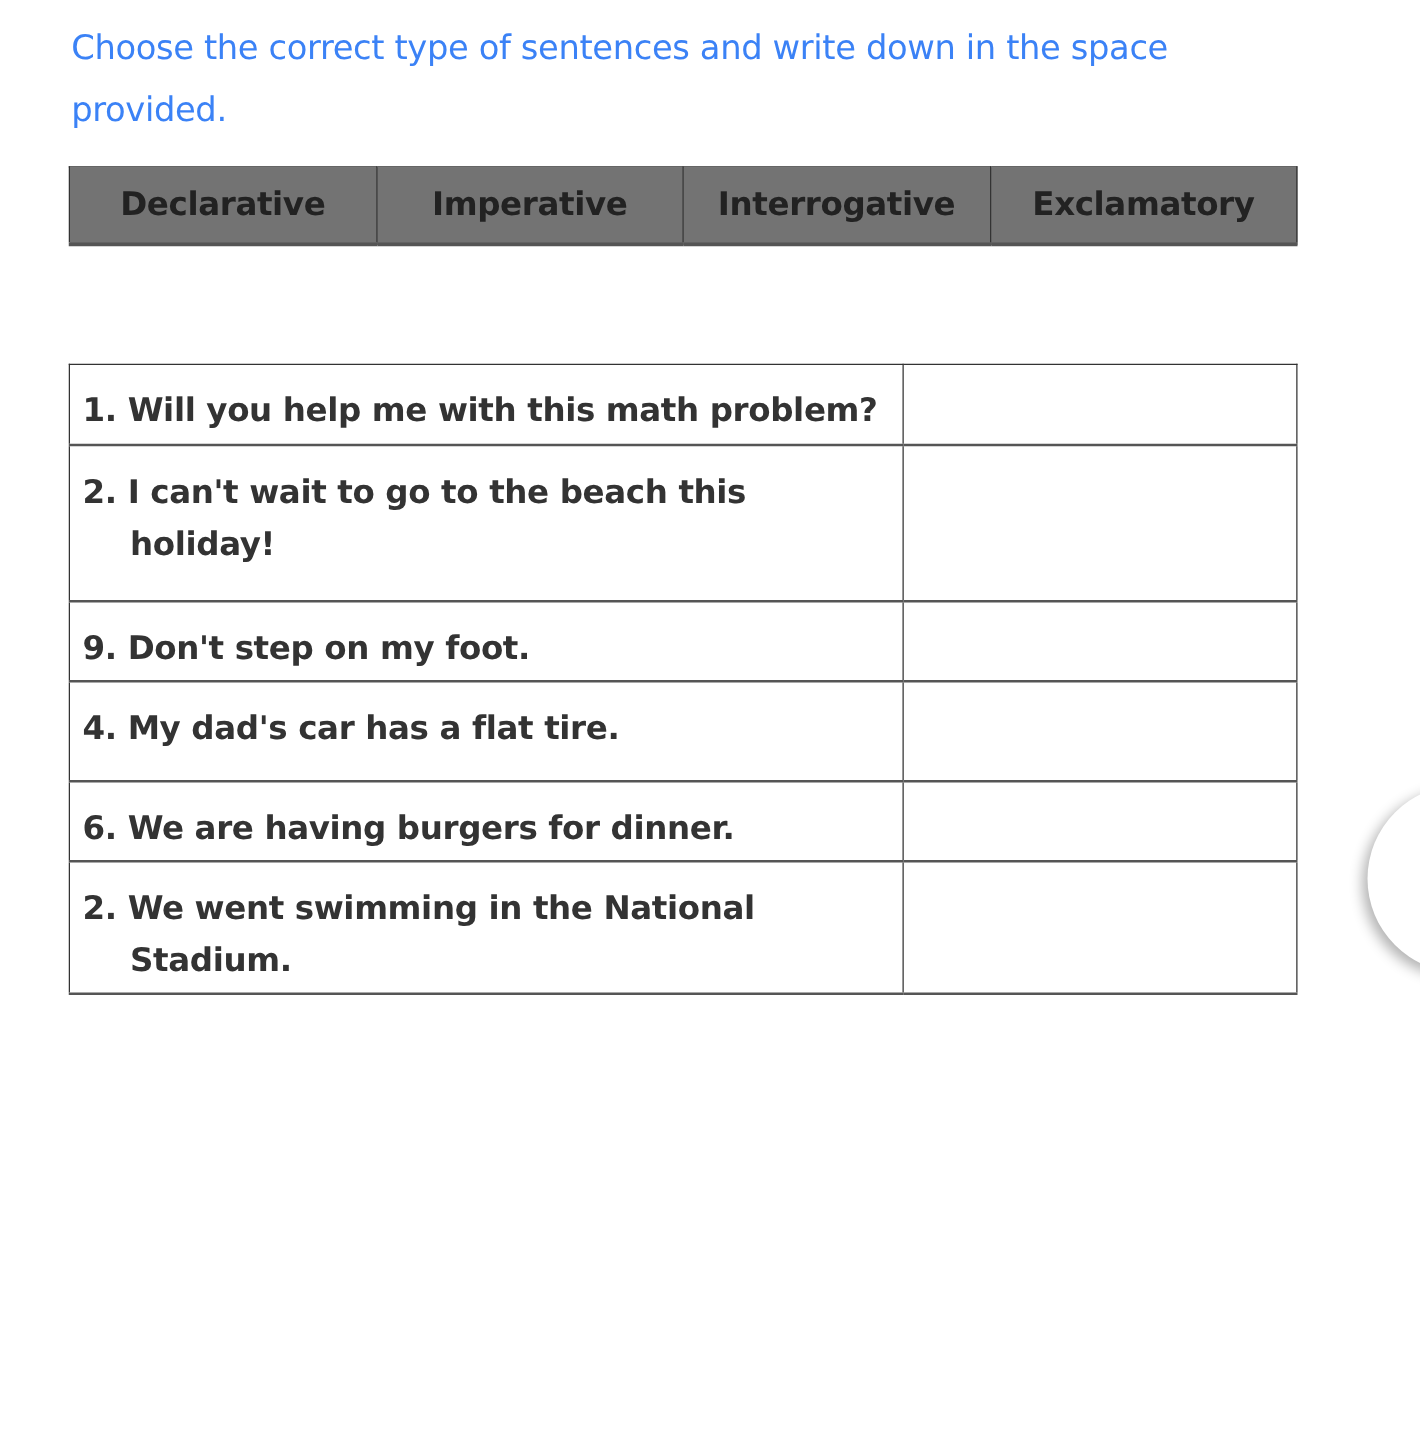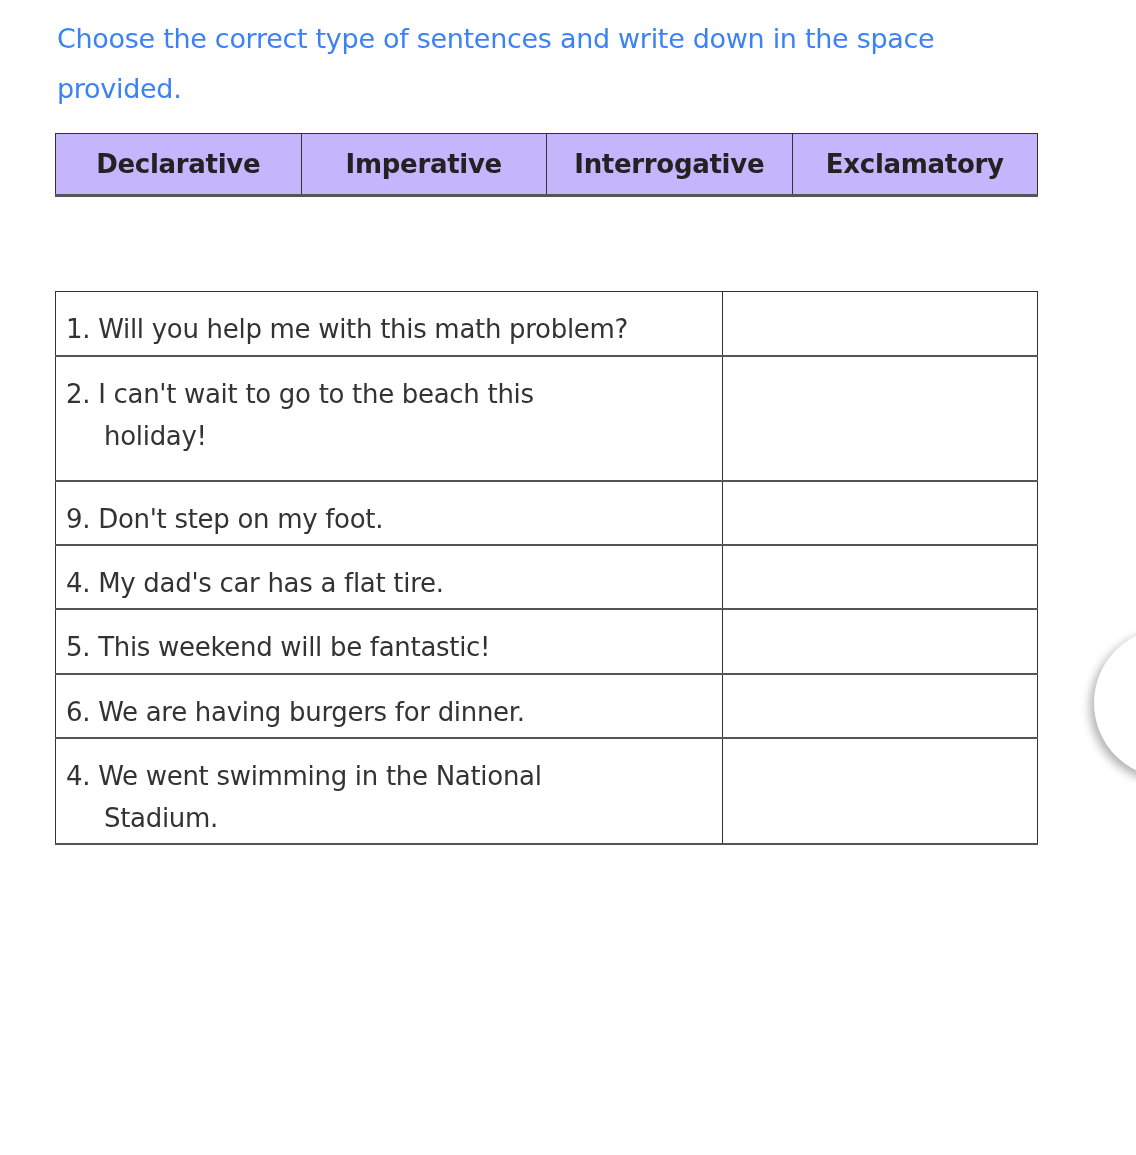--- a/index.html
+++ b/index.html
@@ -2,27 +2,27 @@
 <html><head>
 <meta charset="utf-8">
 <style>
   html, body { margin:0; padding:0; background:#ffffff; }
   body { width:1136px; height:1155px; position:relative; overflow:hidden;
          font-family:"DejaVu Sans", sans-serif; color:#222; }
   .instructions { position:absolute; left:57px; top:14px; width:980px;
          font-size:27px; line-height:50px; color:#3b82f6; letter-spacing:-0.3px; }
   .types { position:absolute; left:55px; top:133px; width:983px; height:64px;
          border-collapse:collapse; table-layout:fixed; }
-  .types td { border:1.5px solid #333; border-bottom:3px solid #555; background:#c4b5fd;
+  .types td { border:1.5px solid #333; border-bottom:3px solid #555; background:#737373;
          text-align:center; font-weight:bold; font-size:26px; color:#222; letter-spacing:-0.3px; }
   .q { position:absolute; left:55px; top:291px; width:983px;
          border-collapse:collapse; table-layout:fixed; }
   .q td { border:1.5px solid #333; border-bottom:2.5px solid #555; font-size:26px; color:#333;
          vertical-align:top; letter-spacing:-0.3px; }
-  .q td.sent { padding:16px 10px 0 10px; line-height:42px; }
+  .q td.sent { padding:16px 10px 0 10px; line-height:42px;font-weight:bold; }
   .q col.c1 { width:667px; }
   .hang { padding-left:38px; text-indent:-38px; display:block; }
   .knob { position:absolute; left:1094px; top:628px; width:150px; height:150px; border-radius:50%;
           background:#fff; box-shadow:-4px 4px 10px rgba(0,0,0,0.3); }
 </style>
 </head>
 <body>
 
 <div class="instructions">Choose the correct type of sentences and write down in the space provided.</div>
 
@@ -54,40 +54,34 @@
           <span class="hang" style="width:540px">2. I can't wait to go to the beach this holiday!</span>
         </td>
     <td></td>
   </tr>
   <tr style="height:64px">
     <td class="sent">
           <span class="hang">9. Don't step on my foot.</span>
         </td>
     <td></td>
   </tr>
-  <tr style="height:64px">
+  <tr style="height:80px">
     <td class="sent">
           <span class="hang">4. My dad's car has a flat tire.</span>
-        </td>
-    <td></td>
-  </tr>
-  <tr style="height:65px">
-    <td class="sent">
-          <span class="hang">5. This weekend will be fantastic!</span>
         </td>
     <td></td>
   </tr>
   <tr style="height:64px">
     <td class="sent">
           <span class="hang">6. We are having burgers for dinner.</span>
         </td>
     <td></td>
   </tr>
   <tr style="height:106px">
     <td class="sent">
-          <span class="hang" style="width:540px">4. We went swimming in the National Stadium.</span>
+          <span class="hang" style="width:540px">2. We went swimming in the National Stadium.</span>
         </td>
     <td></td>
   </tr>
 </tbody>
   </table>
 
 <div class="knob"></div>
 
 </body></html>

